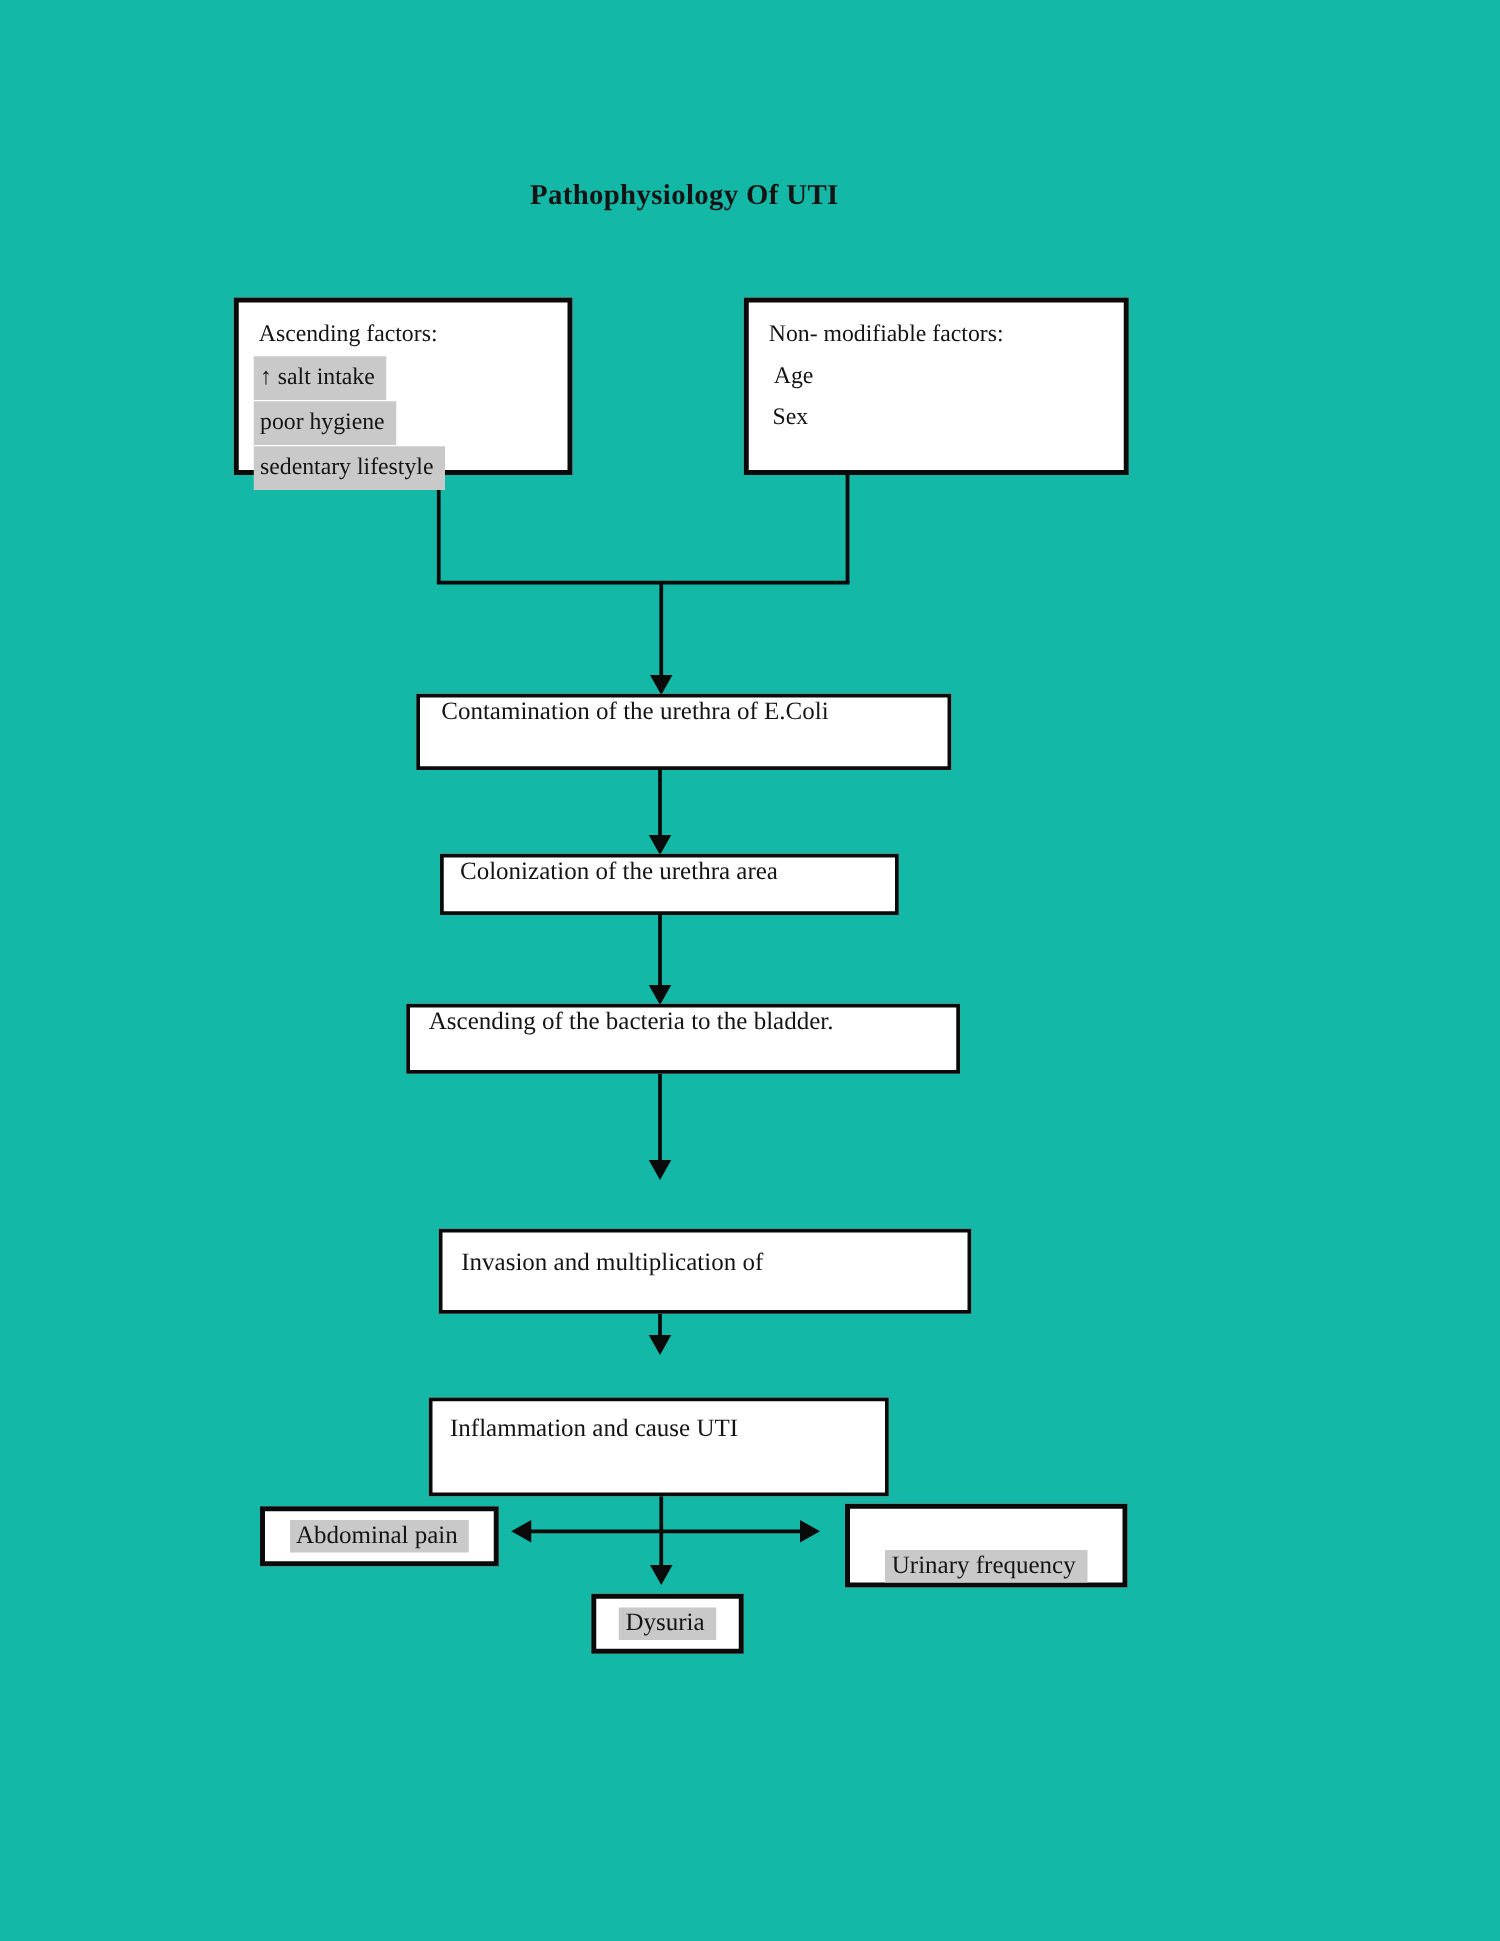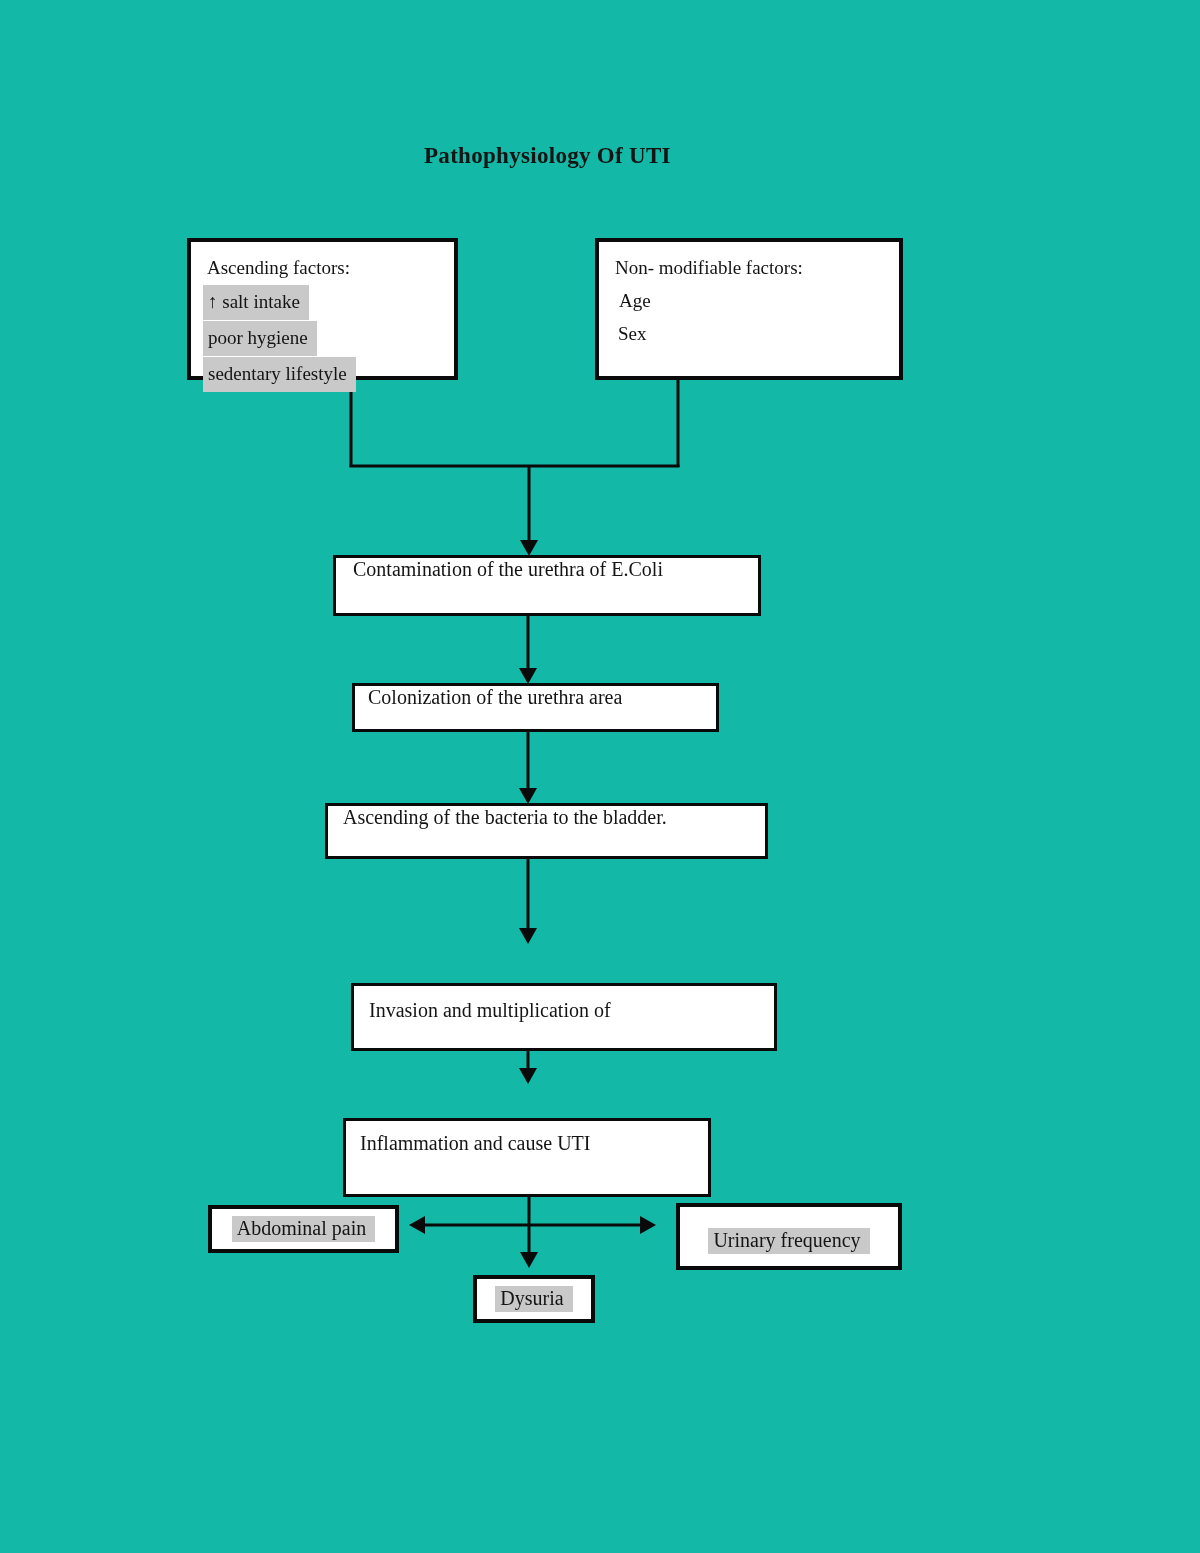--- a/index.html
+++ b/index.html
@@ -88,21 +88,21 @@
   </div>
 
   <div class="box toplabel" style="left:343px; top:1084px; width:368px; height:79px;">
     <span>Inflammation and cause UTI</span>
   </div>
 
   <div class="box thick symptom" style="left:208px; top:1205px; width:191px; height:48px;">
     <span class="hl">Abdominal pain</span>
   </div>
 
-  <div class="box thick symptom" style="left:676px; top:1203px; width:226px; height:67px; align-items:center; padding-top:9px;">
+  <div class="box thick symptom" style="left:676px; top:1203px; width:226px; height:67px; align-items:flex-end; padding-top:9px;">
     <span class="hl">Urinary frequency</span>
   </div>
 
   <div class="box thick symptom" style="left:473px; top:1275px; width:122px; height:48px;">
     <span class="hl">Dysuria</span>
   </div>
 
 </div>
 
 </body></html>

